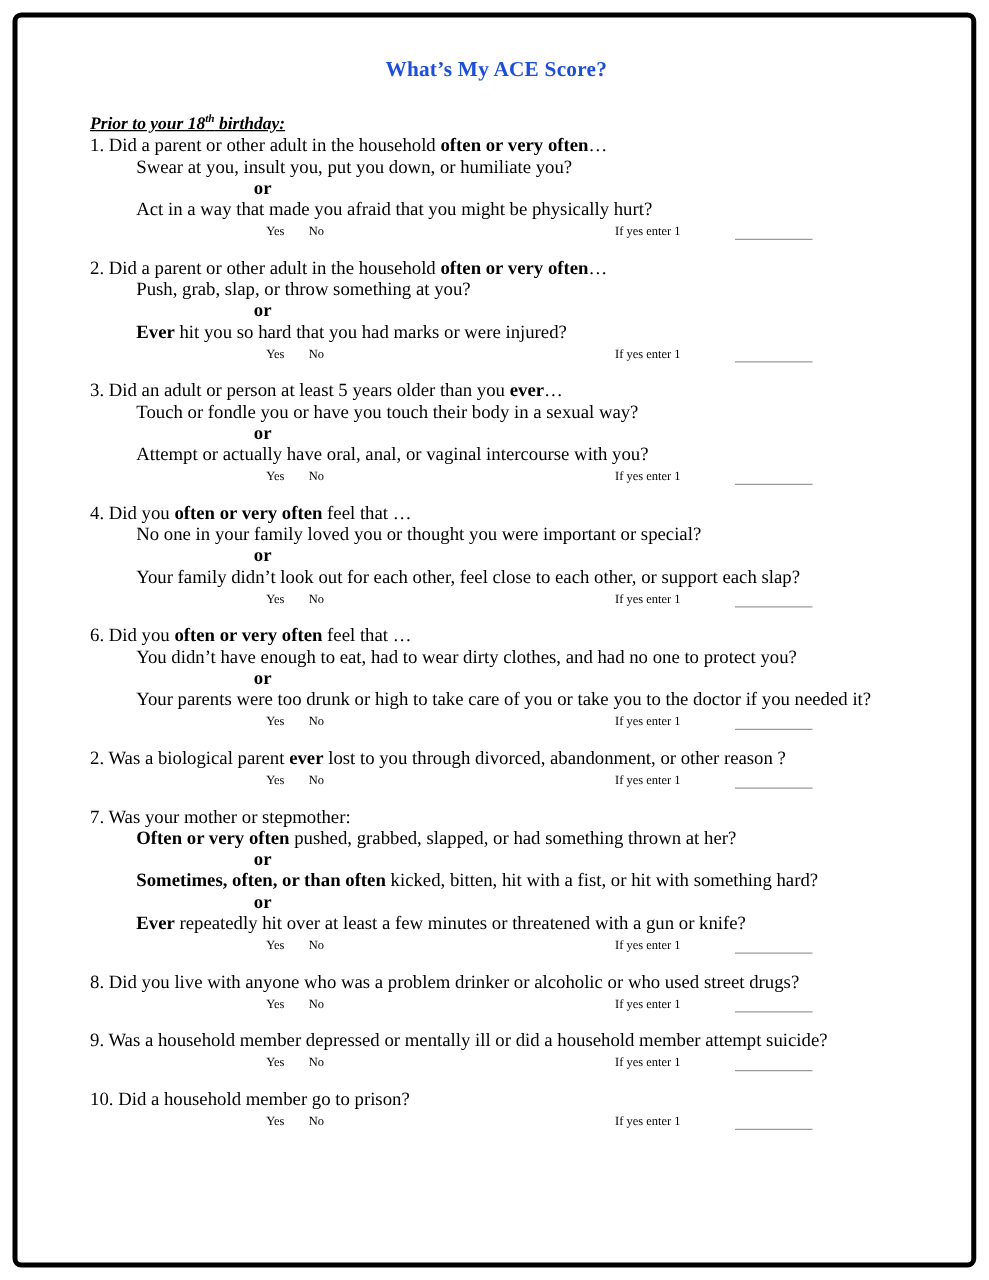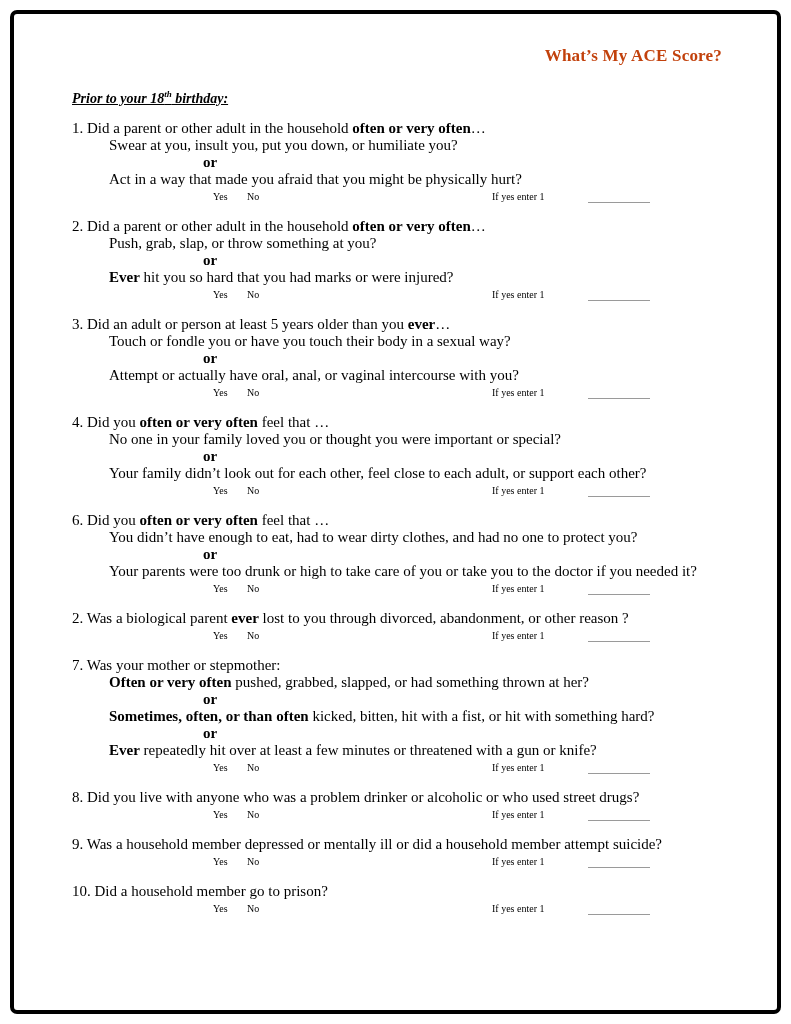--- a/index.html
+++ b/index.html
@@ -19,21 +19,21 @@
   }
   .content { position:absolute; left:72px; top:46px; width:650px; }
   .title {
     text-align:center;
     font-size:17px; font-weight:bold;
     margin-bottom:23px;
     letter-spacing:0.2px;
   }
   .intro {
     font-size:14px; font-weight:bold; font-style:italic;
-    margin-bottom:13px;
+    margin-bottom:1px;
   }
   .intro .u { text-decoration:underline; }
   .intro sup { font-size:9px; }
   .q-line { font-size:15px; line-height:17px; }
   .b { font-weight:bold; }
   .q-statement { padding-left:37px; }
   .q-or { padding-left:131px; font-weight:bold; }
   .question { margin-bottom:13px; }
   .answer-row { position:relative; height:17px; font-size:10px; line-height:17px; }
   .ans-yes  { position:absolute; left:141px; cursor:pointer; }
@@ -53,21 +53,21 @@
   }
   .score-caption { position:absolute; left:330px; font-weight:bold; }
 </style>
 </head>
 <body>
 
 <div class="page">
   <div class="border-frame"></div>
   <div class="content">
 
-    <h1 class="title" style="color: #c2410c; text-align: right;">What’s My ACE Score?</h1>
+    <h1 class="title" style="color: #1d4ed8;">What’s My ACE Score?</h1>
 
     <div class="intro"><span class="u"><span>Prior to your 18</span><sup>th</sup><span> birthday:</span></span></div>
 
     <div id="questions">
         <div class="question">
           <div class="q-line q-prompt"><span>1. Did a parent or other adult in the household </span><span class="b">often or very often</span><span>…</span></div>
           <div class="q-line q-statement"><span>Swear at you, insult you, put you down, or humiliate you?</span></div>
           <div class="q-line q-or">or</div>
           <div class="q-line q-statement"><span>Act in a way that made you afraid that you might be physically hurt?</span></div>
           <div class="answer-row">
@@ -98,21 +98,21 @@
             <span class="ans-yes">Yes</span>
             <span class="ans-no">No</span>
             <span class="ans-if">If yes enter 1</span>
             <span class="ans-blank" style="border-bottom-color: rgb(154, 154, 154);"></span>
           </div>
         </div>
         <div class="question">
           <div class="q-line q-prompt"><span>4. Did you </span><span class="b">often or very often</span><span> feel that …</span></div>
           <div class="q-line q-statement"><span>No one in your family loved you or thought you were important or special?</span></div>
           <div class="q-line q-or">or</div>
-          <div class="q-line q-statement"><span>Your family didn’t look out for each other, feel close to each adult, or support each other?</span></div>
+          <div class="q-line q-statement"><span>Your family didn’t look out for each other, feel close to each other, or support each slap?</span></div>
           <div class="answer-row">
             <span class="ans-yes">Yes</span>
             <span class="ans-no">No</span>
             <span class="ans-if">If yes enter 1</span>
             <span class="ans-blank" style="border-bottom-color: rgb(154, 154, 154);"></span>
           </div>
         </div>
         <div class="question">
           <div class="q-line q-prompt"><span>6. Did you </span><span class="b">often or very often</span><span> feel that …</span></div>
           <div class="q-line q-statement"><span>You didn’t have enough to eat, had to wear dirty clothes, and had no one to protect you?</span></div>

